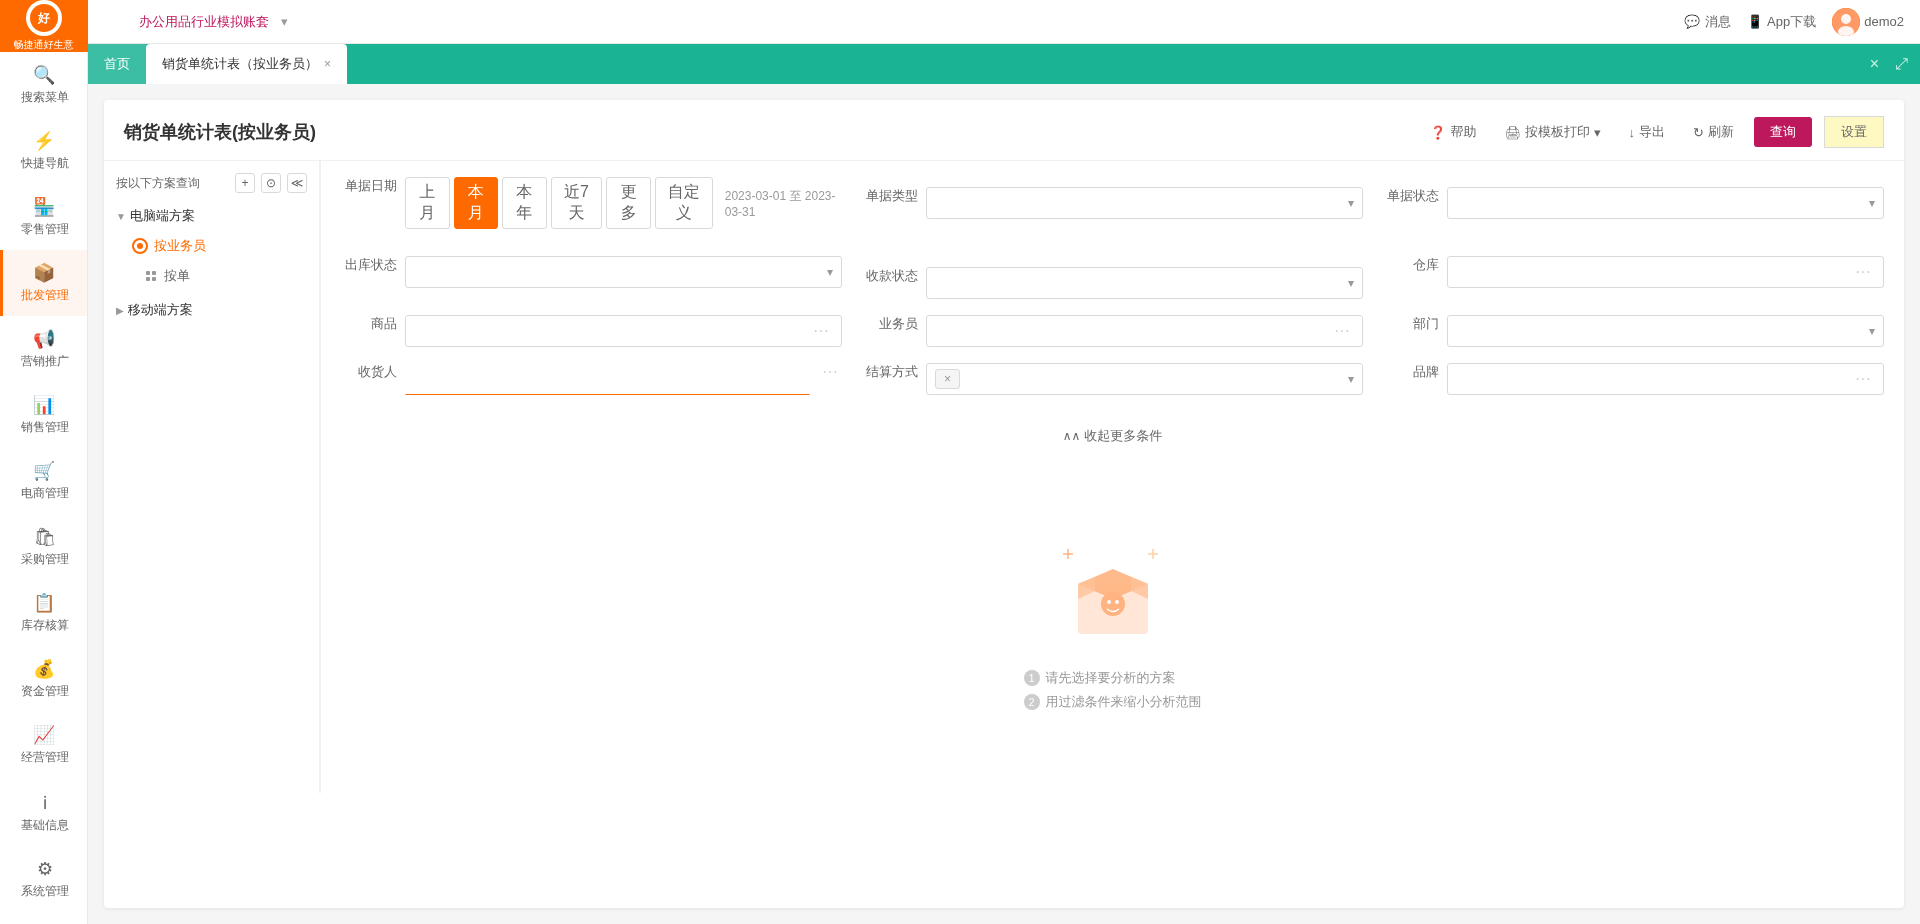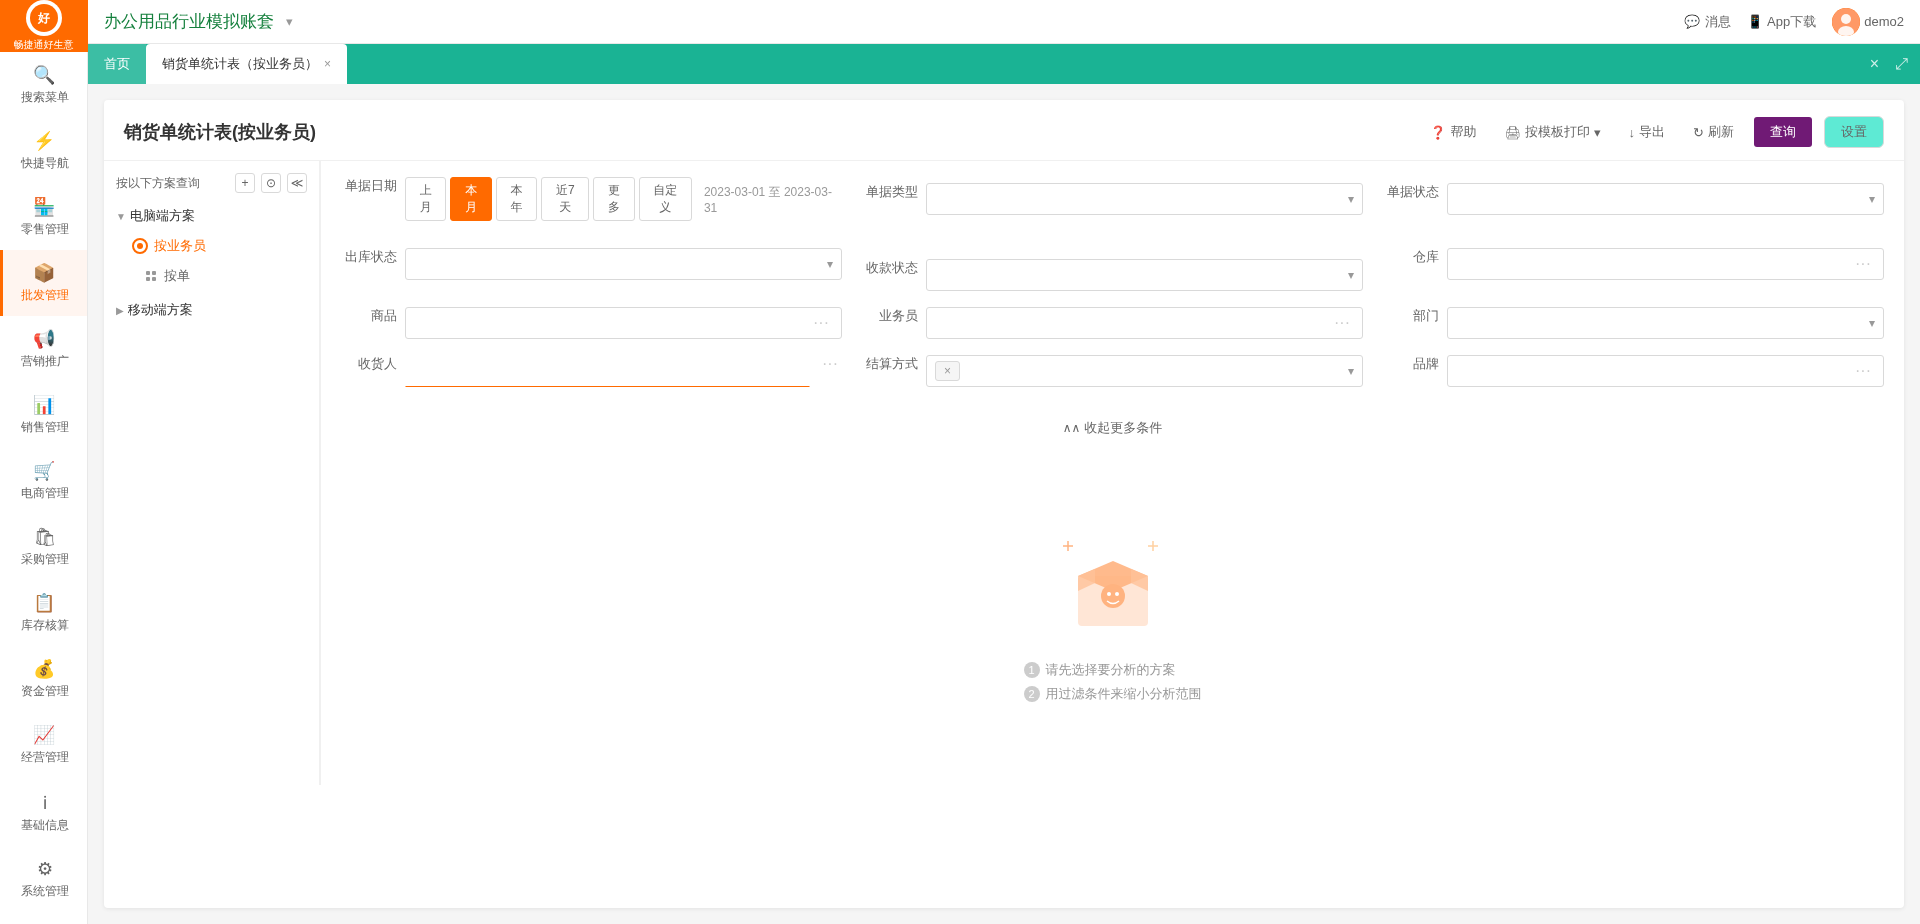--- a/index.html
+++ b/index.html
@@ -17,21 +17,21 @@
     .sidebar-item { width: 100%; padding: 12px 0; display: flex; flex-direction: column; align-items: center; cursor: pointer; color: #666; font-size: 12px; border-left: 3px solid transparent; }
     .sidebar-item.active { color: #ff6a00; border-left: 3px solid #ff6a00; background: #fff5f0; }
     .sidebar-item-icon { font-size: 18px; margin-bottom: 3px; }
 
     
     .main-area { flex: 1; display: flex; flex-direction: column; overflow: hidden; }
 
     
     .topbar { height: 44px; background: #fff; border-bottom: 1px solid #e8e8e8; display: flex; align-items: center; justify-content: space-between; padding: 0 16px; }
     .topbar-left { display: flex; align-items: center; gap: 8px; font-size: 13px; color: #333; }
-    .topbar-title { font-size: 17px; color: #15803d; }
+    .topbar-title { font-size: 13px; color: #be185d; margin-left: 35px; }
     .topbar-dropdown { color: #999; cursor: pointer; margin-left: 4px; }
     .topbar-right { display: flex; align-items: center; gap: 16px; font-size: 13px; color: #666; }
     .topbar-right-item { display: flex; align-items: center; gap: 4px; cursor: pointer; }
     .user-avatar { width: 28px; height: 28px; border-radius: 50%; background: #ff6a00; display: flex; align-items: center; justify-content: center; color: #fff; font-size: 12px; overflow: hidden; }
 
     
     .tabbar { height: 40px; background: #1ab394; display: flex; align-items: center; padding: 0 0 0 0; }
     .tab-item { height: 40px; padding: 0 16px; display: flex; align-items: center; gap: 6px; cursor: pointer; font-size: 13px; color: rgba(255,255,255,0.85); }
     .tab-item.home { background: rgba(255,255,255,0.15); color: #fff; }
     .tab-item.active { background: #fff; color: #333; border-radius: 4px 4px 0 0; }
@@ -41,22 +41,22 @@
 
     
     .page-content { flex: 1; background: #f5f5f5; overflow: auto; padding: 16px; }
     .page-inner { background: #fff; border-radius: 4px; min-height: calc(100% - 0px); }
 
     
     .page-header { padding: 16px 20px 12px 20px; display: flex; align-items: center; justify-content: space-between; border-bottom: 1px solid #f0f0f0; }
     .page-title { font-size: 18px; font-weight: 600; color: #333; }
     .page-actions { display: flex; align-items: center; gap: 12px; }
     .page-action-btn { display: flex; align-items: center; gap: 4px; font-size: 13px; color: #666; cursor: pointer; padding: 4px 8px; border-radius: 3px; }
-    .page-action-btn.primary { background: #701a75; color: #fff; border: none; padding: 6px 16px; border-radius: 3px; }
-    .page-action-btn.secondary { background: #5eead4; color: #666; border: 1px solid #d9d9d9; padding: 6px 16px; border-radius: 6px; }
+    .page-action-btn.primary { background: #be185d; color: #fff; border: none; padding: 6px 16px; border-radius: 3px; }
+    .page-action-btn.secondary { background: #fef9c3; color: #666; border: 1px solid #d9d9d9; padding: 6px 16px; border-radius: 0; }
 
     
     .content-with-sidebar { display: flex; min-height: 600px; }
 
     
     .scheme-panel { width: 216px; border-right: 1px solid #f0f0f0; padding: 12px 0; }
     .scheme-header { display: flex; align-items: center; justify-content: space-between; padding: 0 12px 8px 12px; font-size: 13px; color: #666; }
     .scheme-header-title { font-size: 12px; color: #666; }
     .scheme-header-icons { display: flex; gap: 6px; }
     .scheme-icon { width: 20px; height: 20px; border-radius: 3px; border: 1px solid #d9d9d9; display: flex; align-items: center; justify-content: center; cursor: pointer; font-size: 12px; color: #666; }
@@ -69,21 +69,21 @@
     .scheme-item-dot-inner { width: 6px; height: 6px; border-radius: 50%; background: #ff6a00; }
     .scheme-sub-item { display: flex; align-items: center; gap: 6px; padding: 6px 4px 6px 32px; cursor: pointer; font-size: 13px; color: #666; border-radius: 3px; }
     .scheme-section2 { padding: 0 8px; margin-top: 4px; }
 
     
     .filter-area { flex: 1; padding: 16px 20px; }
     .filter-row { display: flex; align-items: center; margin-bottom: 16px; }
     .filter-item { display: flex; flex: 1; gap: 8px; }
     .filter-label { font-size: 13px; color: #666; white-space: nowrap; min-width: 56px; text-align: right; }
     .filter-date-group { display: flex; align-items: center; gap: 4px; flex: 1; }
-    .date-btn { padding: 4px 8px; font-size: 12px; border: 1px solid #d9d9d9; border-radius: 3px; cursor: pointer; color: #666; background: #fff; }
+    .date-btn { padding: 4px 8px; font-size: 16px; border: 1px solid #d9d9d9; border-radius: 3px; cursor: pointer; color: #666; background: #fff; }
     .date-btn.active { background: #ff6a00; color: #fff; border-color: #ff6a00; }
     .date-range-text { font-size: 12px; color: #999; margin-left: 8px; }
     .filter-select { flex: 1; height: 32px; border: 1px solid #d9d9d9; border-radius: 3px; padding: 0 8px; font-size: 13px; color: #333; background: #fff; display: flex; align-items: center; justify-content: space-between; cursor: pointer; }
     .filter-select-arrow { color: #999; font-size: 12px; }
     .filter-input { flex: 1; height: 32px; border: 1px solid transparent; border-bottom: 1px solid #ff6a00; padding: 0 8px; font-size: 13px; color: #333; background: #fff; outline: none; }
     .filter-dots { color: #ccc; font-size: 16px; cursor: pointer; padding: 0 4px; }
     .filter-tag { display: inline-flex; align-items: center; gap: 4px; background: #f5f5f5; border: 1px solid #d9d9d9; border-radius: 3px; padding: 2px 8px; font-size: 12px; color: #333; }
     .filter-tag-close { cursor: pointer; color: #999; font-size: 12px; }
     .collapse-btn { display: flex; align-items: center; gap: 4px; color: #666; font-size: 13px; cursor: pointer; padding: 4px 12px; margin: 8px auto; width: fit-content; }
 

